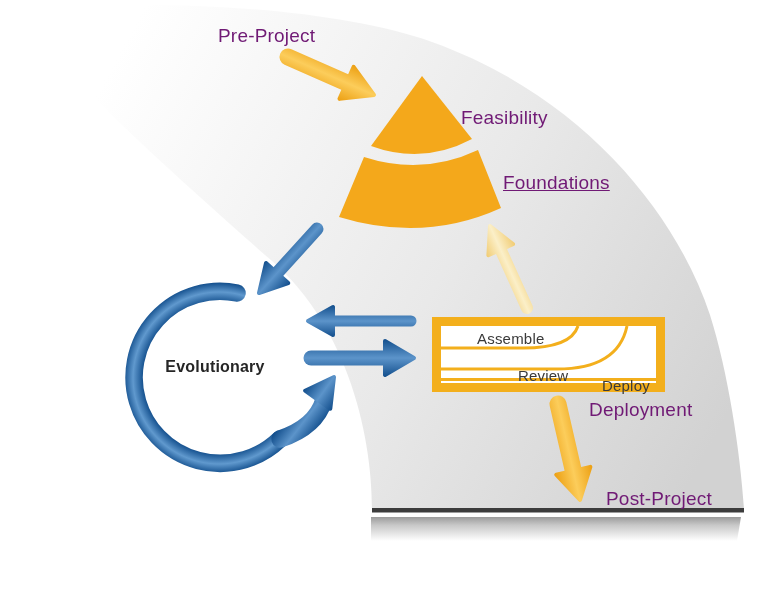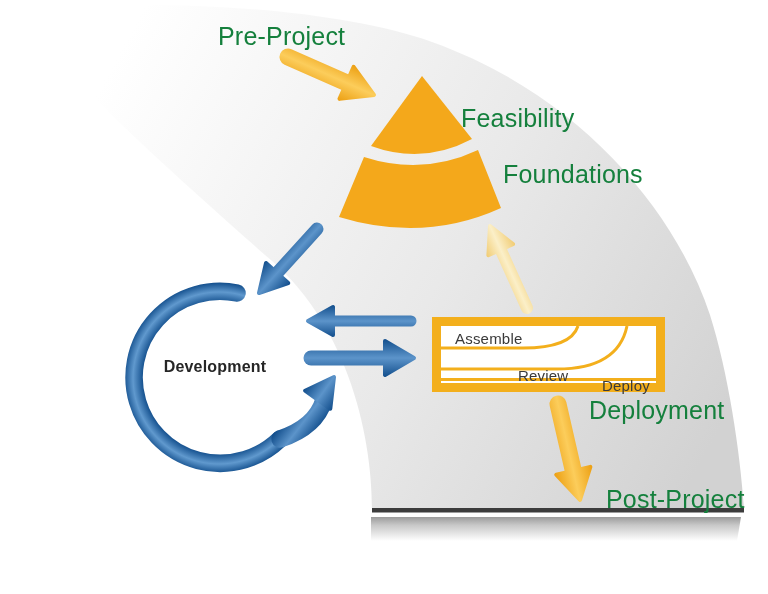--- a/index.html
+++ b/index.html
@@ -2,21 +2,21 @@
 <html><head>
 <meta charset="utf-8">
 <style>
   html,body{margin:0;padding:0;background:#ffffff;}
   #stage{
     position:relative;width:768px;height:594px;overflow:hidden;
     font-family:"Liberation Sans",sans-serif;background:#ffffff;
   }
   #stage svg{position:absolute;left:0;top:0;}
   .lbl{
-    position:absolute;color:#15803d;font-size:25px;line-height:20px;
+    position:absolute;color:#701a75;font-size:19px;line-height:20px;
     white-space:nowrap;letter-spacing:0.2px;
   }
   .lbl.small{font-size:15px;line-height:16px;color:#3a3a3a;}
   .evo{
     position:absolute;left:215px;top:356px;transform:translateX(-50%);
     text-align:center;font-weight:bold;font-size:16px;line-height:21px;
     color:#262626;letter-spacing:0.2px;
   }
 </style>
 </head>
@@ -141,27 +141,27 @@
         <g>
           <path d="M 334,377 L 330.281531973052,408.78715142211655 L 305.08795272243094,390.72383044997315 Z" fill="url(#ag6)" stroke="url(#ag6)" stroke-width="4" stroke-linejoin="round"></path>
         </g>
       </g>
   </svg>
 
   <div class="lbl" style="left:218px;top:26px;">Pre-Project</div>
 
   <div class="lbl" style="left:461px;top:100px;margin-top:8px;">Feasibility</div>
 
-  <div class="lbl" style="left:503px;top:164px;">Foundations</div>
+  <div class="lbl" style="left:503px;top:173px;text-decoration:underline;">Foundations</div>
 
   <div class="evo">
-    <div>Development</div>
+    <div>Evolutionary</div>
   </div>
 
-  <div class="lbl small" style="left:455px;top:331px;">Assemble</div>
+  <div class="lbl small" style="left:477px;top:331px;">Assemble</div>
 
   <div class="lbl small" style="left:518px;top:352px;margin-top:16px;">Review</div>
 
   <div class="lbl small" style="left:602px;top:362px;margin-top:16px;">Deploy</div>
 
   <div class="lbl" style="left:589px;top:400px;">Deployment</div>
 
   <div class="lbl" style="left:606px;top:489px;">Post-Project</div>
 </div>
 

